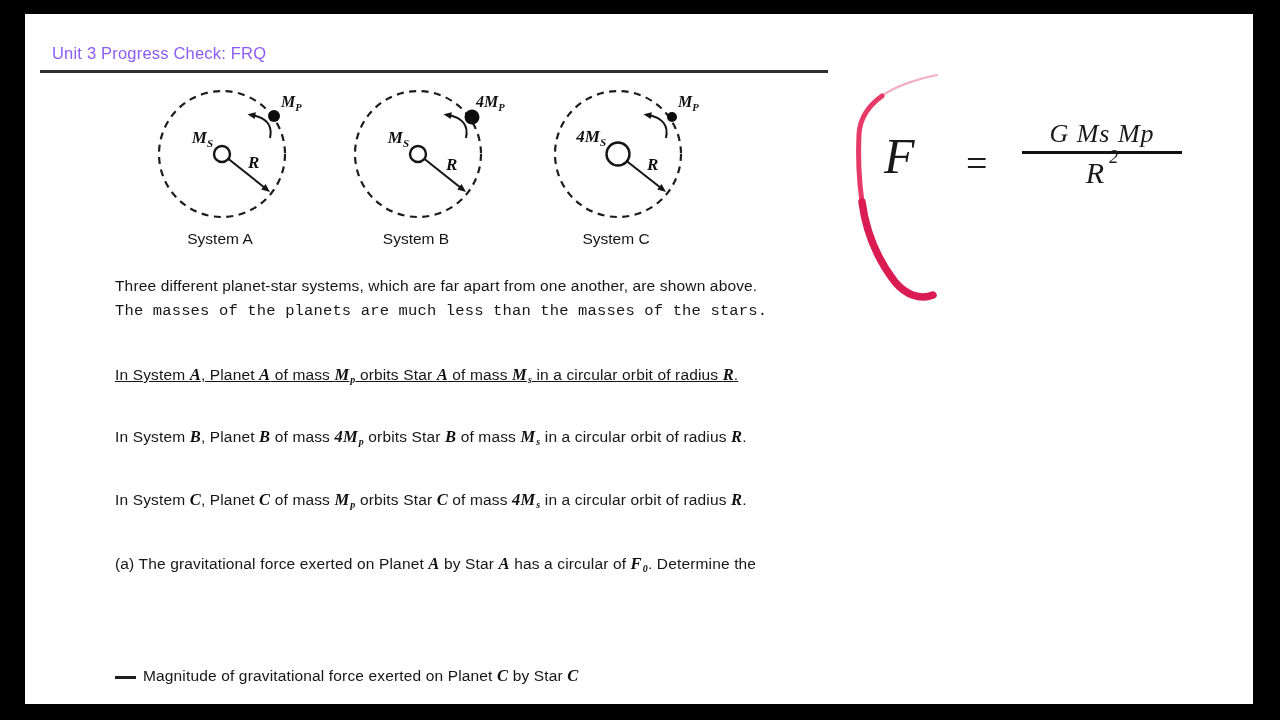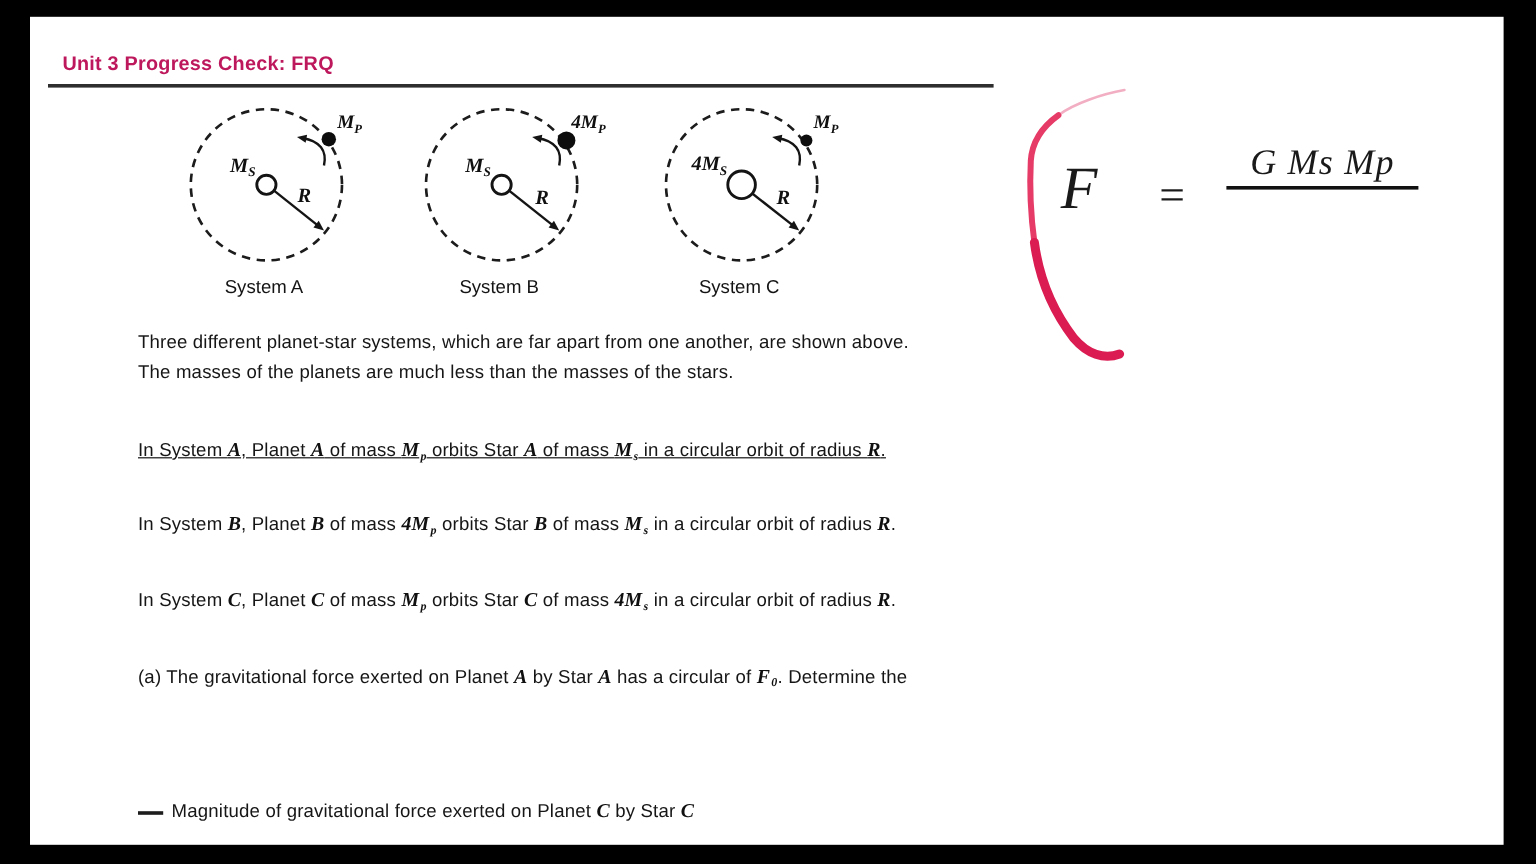--- a/index.html
+++ b/index.html
@@ -2,46 +2,46 @@
 <html><head>
 <meta charset="utf-8">
 <style>
   * { margin:0; padding:0; box-sizing:border-box; }
   html,body { width:1280px; height:720px; background:#000; overflow:hidden;
               font-family:"Liberation Sans", sans-serif; }
   .stage { position:relative; width:1280px; height:720px; background:#000; }
   .page { position:absolute; left:25px; top:14px; width:1228px; height:690px;
           background:#ffffff; }
 
-  .title { position:absolute; left:27px; top:30px; font-size:16.5px; font-weight:bold;
-           color:#be185d; letter-spacing:0.2px; }
+  .title { position:absolute; left:27px; top:30px; font-size:16.5px; font-weight:normal;
+           color:#8b5cf6; letter-spacing:0.2px; }
   .rule  { position:absolute; left:15px; top:56px; width:788px; height:3px; background:#2e2e2e; }
 
   .sysfig { position:absolute; top:72px; }
   .sysfig.a { left:125px; } .sysfig.b { left:321px; } .sysfig.c { left:521px; }
 
   .bodyline { position:absolute; left:43px; font-size:15.5px; color:#161616;
               letter-spacing:0.15px; white-space:nowrap;margin-left:47px; }
-  .para1 { top:263px; } .para2 { top:288px; }
+  .para1 { top:263px; } .para2 { top:288px;font-family:Liberation Mono, monospace; }
   .linea { top:351px;text-decoration:underline; } .lineb { top:413px; } .linec { top:476px;text-align:right; }
   .parta1 { top:540px; } .parta2 { top:565px; }
   .blankb { top:607px; } .blankc { top:652px; }
 
   .var { font-family:"Liberation Serif", serif; font-weight:bold; font-style:italic;
          font-size:16.5px; color:#101010; }
   .var sub { font-size:10px; font-weight:bold; vertical-align:-3px; margin-left:1px; }
   .blank { display:inline-block; width:21px; height:3px; background:#1d1d1d;
            margin-right:7px; vertical-align:2px; }
 
   .equation { position:absolute; left:855px; top:101px; width:330px; height:120px;
               font-family:"Liberation Serif", serif; color:#1a1a1a; }
   .eq-f  { position:absolute; left:4px;  top:12px; font-size:50px; font-style:italic; }
   .eq-eq { position:absolute; left:86px; top:26px; font-size:38px; }
   .eq-frac { position:absolute; left:142px; top:4px; width:160px; text-align:center; }
-  .eq-num { font-size:30px; font-style:italic; letter-spacing:1px; white-space:nowrap; }
+  .eq-num { font-size:26px; font-style:italic; letter-spacing:1px; white-space:nowrap; }
   .eq-bar { height:3px; background:#111; margin-top:2px; }
   .eq-den { font-size:30px; font-style:italic; margin-top:2px; }
   .eq-den sup { font-size:18px; position:relative; top:-9px; margin-left:5px; font-style:italic; }
 
   .marker-svg { position:absolute; left:825px; top:48px; }
 </style>
 </head>
 <body>
 
 <div class="stage">
@@ -99,20 +99,21 @@
     <div class="bodyline linec"><span class="txt">In System </span><span class="var">C</span><span class="txt">, Planet </span><span class="var">C</span><span class="txt"> of mass </span><span class="var">M<sub>p</sub></span><span class="txt"> orbits Star </span><span class="var">C</span><span class="txt"> of mass </span><span class="var">4M<sub>s</sub></span><span class="txt"> in a circular orbit of radius </span><span class="var">R</span><span class="txt">.</span></div>
     <div class="bodyline parta1"><span class="txt">(a) The gravitational force exerted on Planet </span><span class="var">A</span><span class="txt"> by Star </span><span class="var">A</span><span class="txt"> has a circular of </span><span class="var">F<sub>0</sub></span><span class="txt">. Determine the</span></div>
     <div class="bodyline blankc"><span class="blank"></span><span class="txt">Magnitude of gravitational force exerted on Planet </span><span class="var">C</span><span class="txt"> by Star </span><span class="var">C</span></div>
 
     <div class="equation">
       <div class="eq-f">F</div>
       <div class="eq-eq">=</div>
       <div class="eq-frac">
         <div class="eq-num">G Ms Mp</div>
         <div class="eq-bar"></div>
+        <div class="eq-den"><span>R</span><sup>2</sup></div>
       </div>
     </div>
 
     <svg class="marker-svg" width="100" height="250" viewBox="0 0 100 250">
       <path d="M87,13 C70,16 45,24 32,34" fill="none" stroke="#f2afc3" stroke-width="2.2" stroke-linecap="round"></path>
       <path d="M32,34 C18,44 10,56 9,72 C8,92 9,118 12,140" fill="none" stroke="#e63a67" stroke-width="5" stroke-linecap="round"></path>
       <path d="M12,140 C16,170 28,198 45,220 C56,233 70,238 83,233" fill="none" stroke="#da1c52" stroke-width="7.5" stroke-linecap="round" stroke-linejoin="round"></path>
     </svg>
 
   </div>

